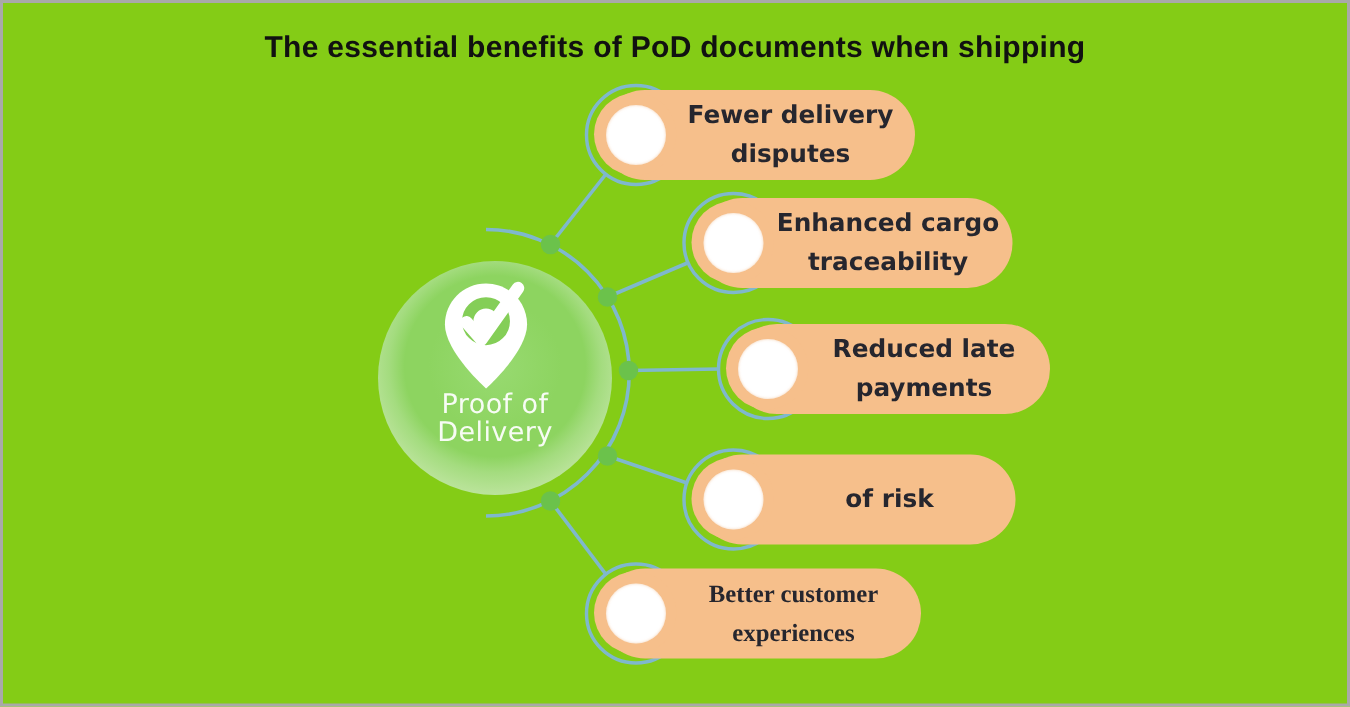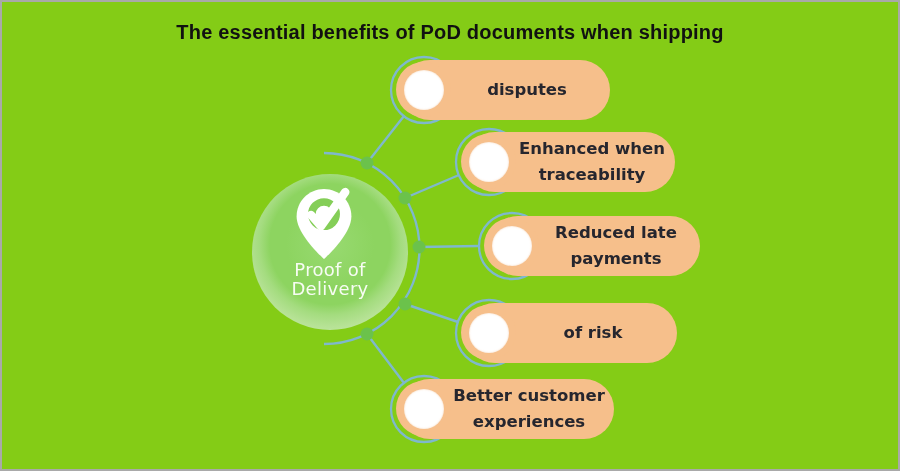--- a/index.html
+++ b/index.html
@@ -125,29 +125,30 @@
     <div class="center-label">
       <span>Proof of</span><br>
       <span>Delivery</span>
     </div>
   </div>
 
   <div class="pill" style="left:398px;top:58px;width:210px;">
     <span class="pill-circle-bulge"></span>
     <span class="pill-circle"></span>
     <span class="pill-label">
+      <span>Fewer delivery</span>
       <span>disputes</span>
     </span>
   </div>
 
   <div class="pill" style="left:463px;top:130px;width:210px;">
     <span class="pill-circle-bulge"></span>
     <span class="pill-circle"></span>
     <span class="pill-label">
-      <span>Enhanced when</span>
+      <span>Enhanced cargo</span>
       <span>traceability</span>
     </span>
   </div>
 
   <div class="pill" style="left:486px;top:214px;width:212px;">
     <span class="pill-circle-bulge"></span>
     <span class="pill-circle"></span>
     <span class="pill-label">
       <span>Reduced late</span>
       <span>payments</span>
@@ -155,21 +156,21 @@
   </div>
 
   <div class="pill" style="left:463px;top:301px;width:212px;">
     <span class="pill-circle-bulge"></span>
     <span class="pill-circle"></span>
     <span class="pill-label">
       <span>of risk</span>
     </span>
   </div>
 
-  <div class="pill" style="left:398px;top:377px;width:214px;">
+  <div class="pill" style="left:398px;top:377px;width:214px;font-family:Liberation Serif, serif;">
     <span class="pill-circle-bulge"></span>
     <span class="pill-circle"></span>
     <span class="pill-label">
       <span>Better customer</span>
       <span>experiences</span>
     </span>
   </div>
 
 </div>
 

